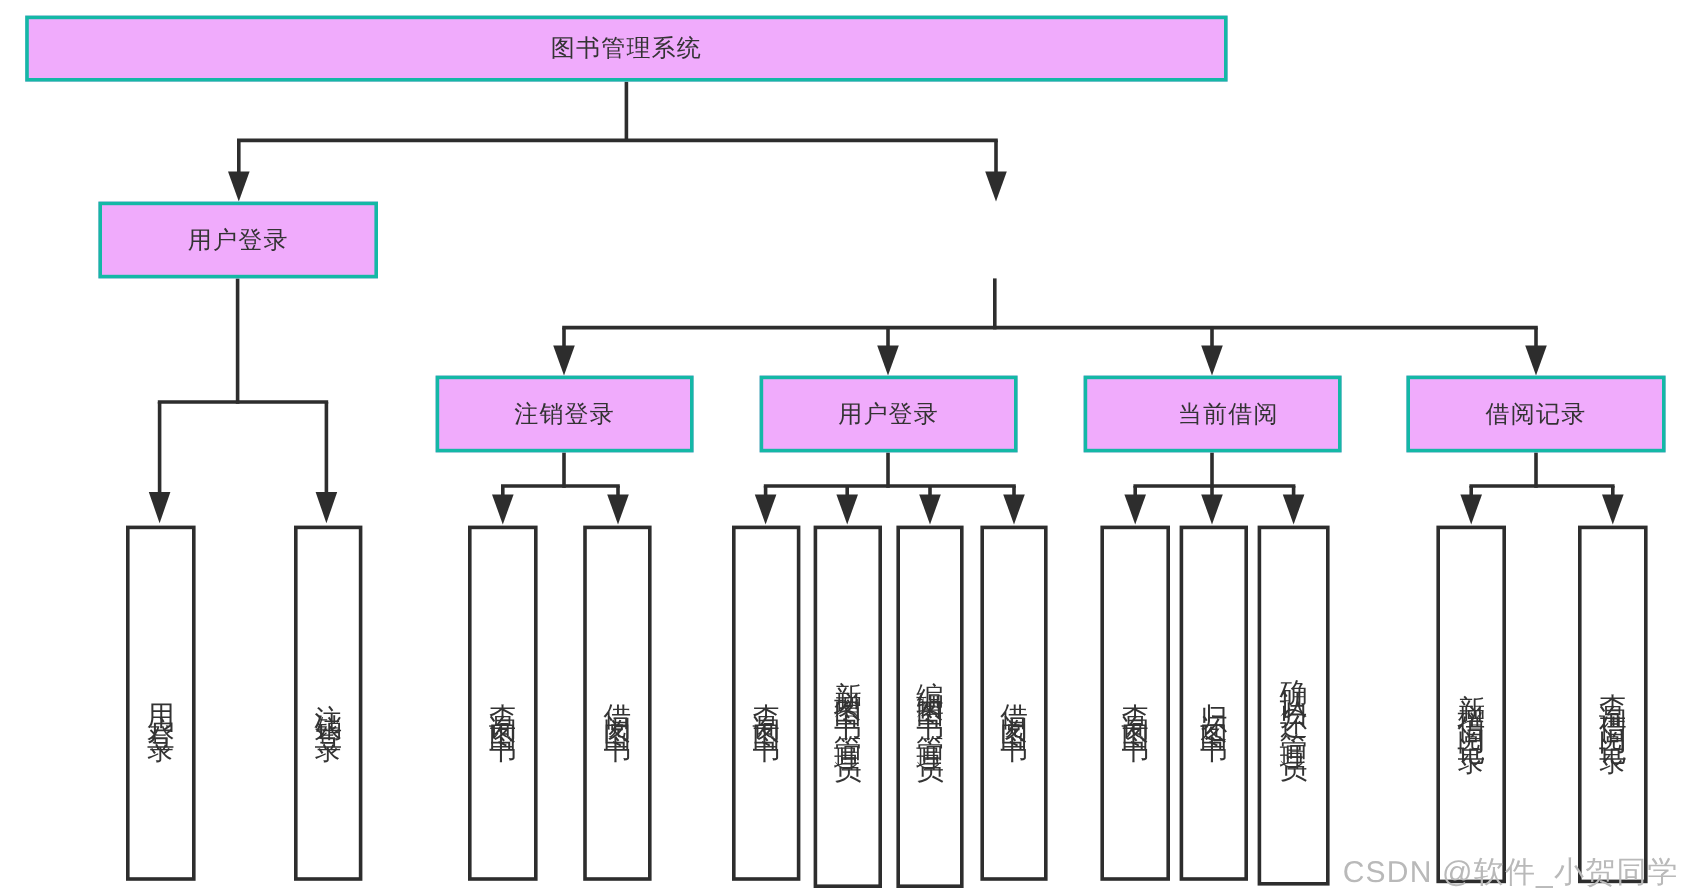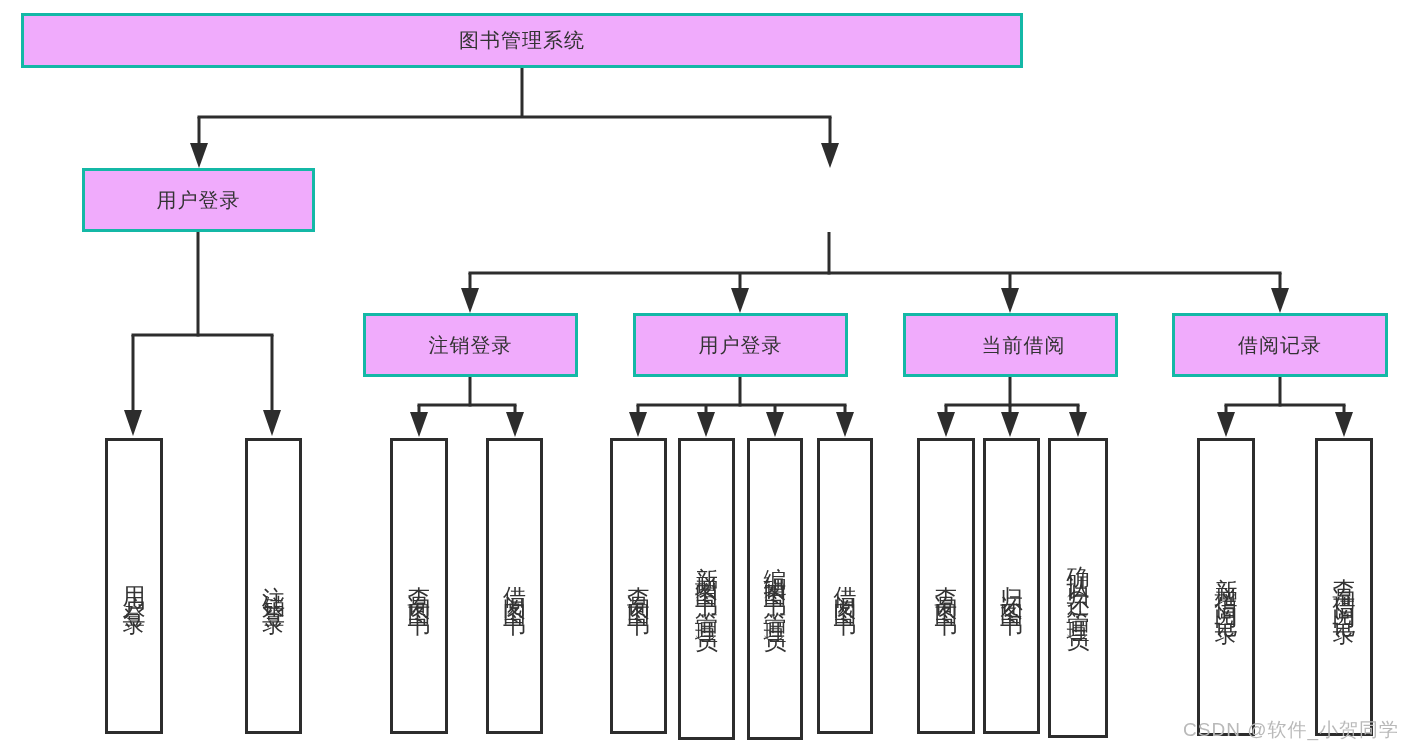--- a/index.html
+++ b/index.html
@@ -50,21 +50,21 @@
     text-orientation: mixed;
     font-size: 23px;
     letter-spacing: 9px;
     color: #333333;
     line-height: 1;
   }
   .watermark {
     position: absolute;
     right: 6px;
     bottom: 4px;
-    font-size: 19px;
+    font-size: 25px;
     letter-spacing: 1px;
     color: #b9b9b9;
   }
 </style>
 </head>
 <body>
 
 <div class="diagram">
 
   <svg class="connectors" width="1405" height="747" viewBox="0 0 1405 747" stroke="#2d2d2d" stroke-width="3" fill="#2d2d2d">

